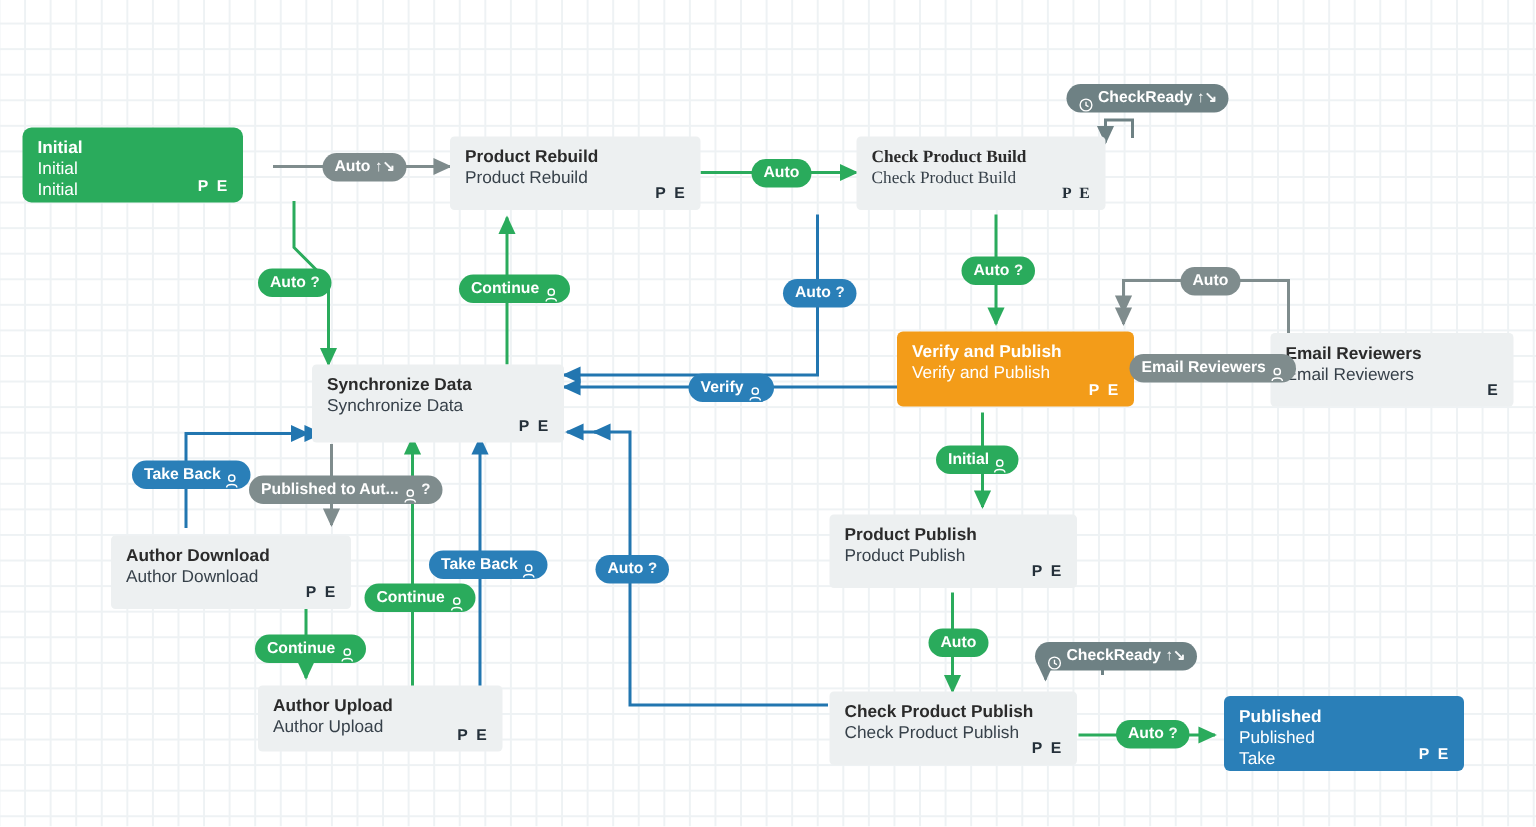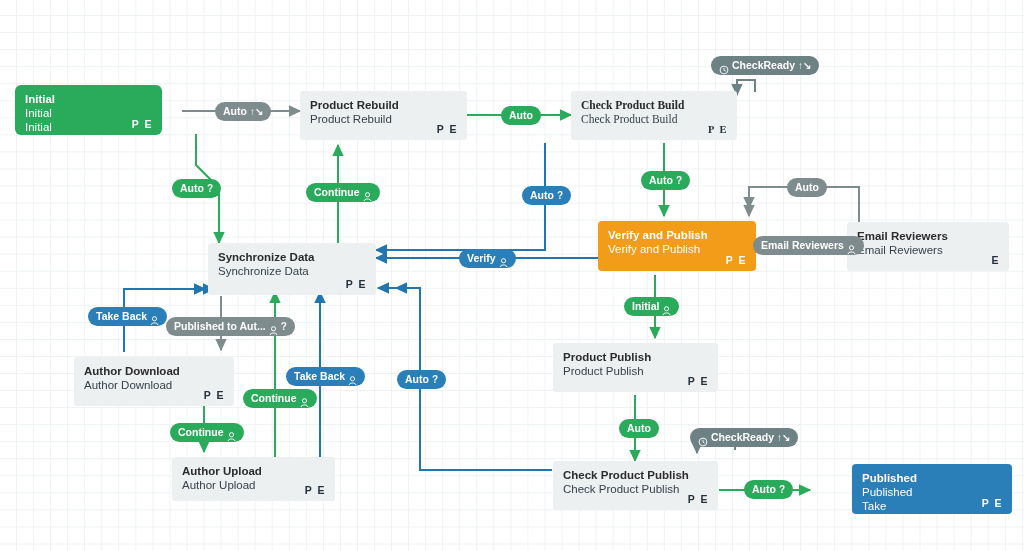--- a/index.html
+++ b/index.html
@@ -43,21 +43,21 @@
   }
   .node .n-flags{
     position:absolute;right:9px;bottom:5px;
     font-size:10.5px;font-weight:bold;color:#25303a;
     letter-spacing:1.5px;
   }
   .node.green{background:#2aab5c;border-radius:6px;}
   .node.green .n-title,.node.green .n-sub,.node.green .n-third,.node.green .n-flags{color:#ffffff;}
   .node.orange{background:#f39c19;border-radius:4px;}
   .node.orange .n-title,.node.orange .n-sub,.node.orange .n-flags{color:#ffffff;}
-  .node.blue{background:#2a7fb8;border-radius:4px;margin-left:36px;}
+  .node.blue{background:#2a7fb8;border-radius:4px;}
   .node.blue .n-title,.node.blue .n-sub,.node.blue .n-third,.node.blue .n-flags{color:#ffffff;}
 
   
   .pill{
     position:absolute;
     display:flex;align-items:flex-end;gap:3px;
     height:19px;
     padding:0 8px;
     border-radius:10px;
     font-size:10.5px;font-weight:bold;color:#ffffff;

